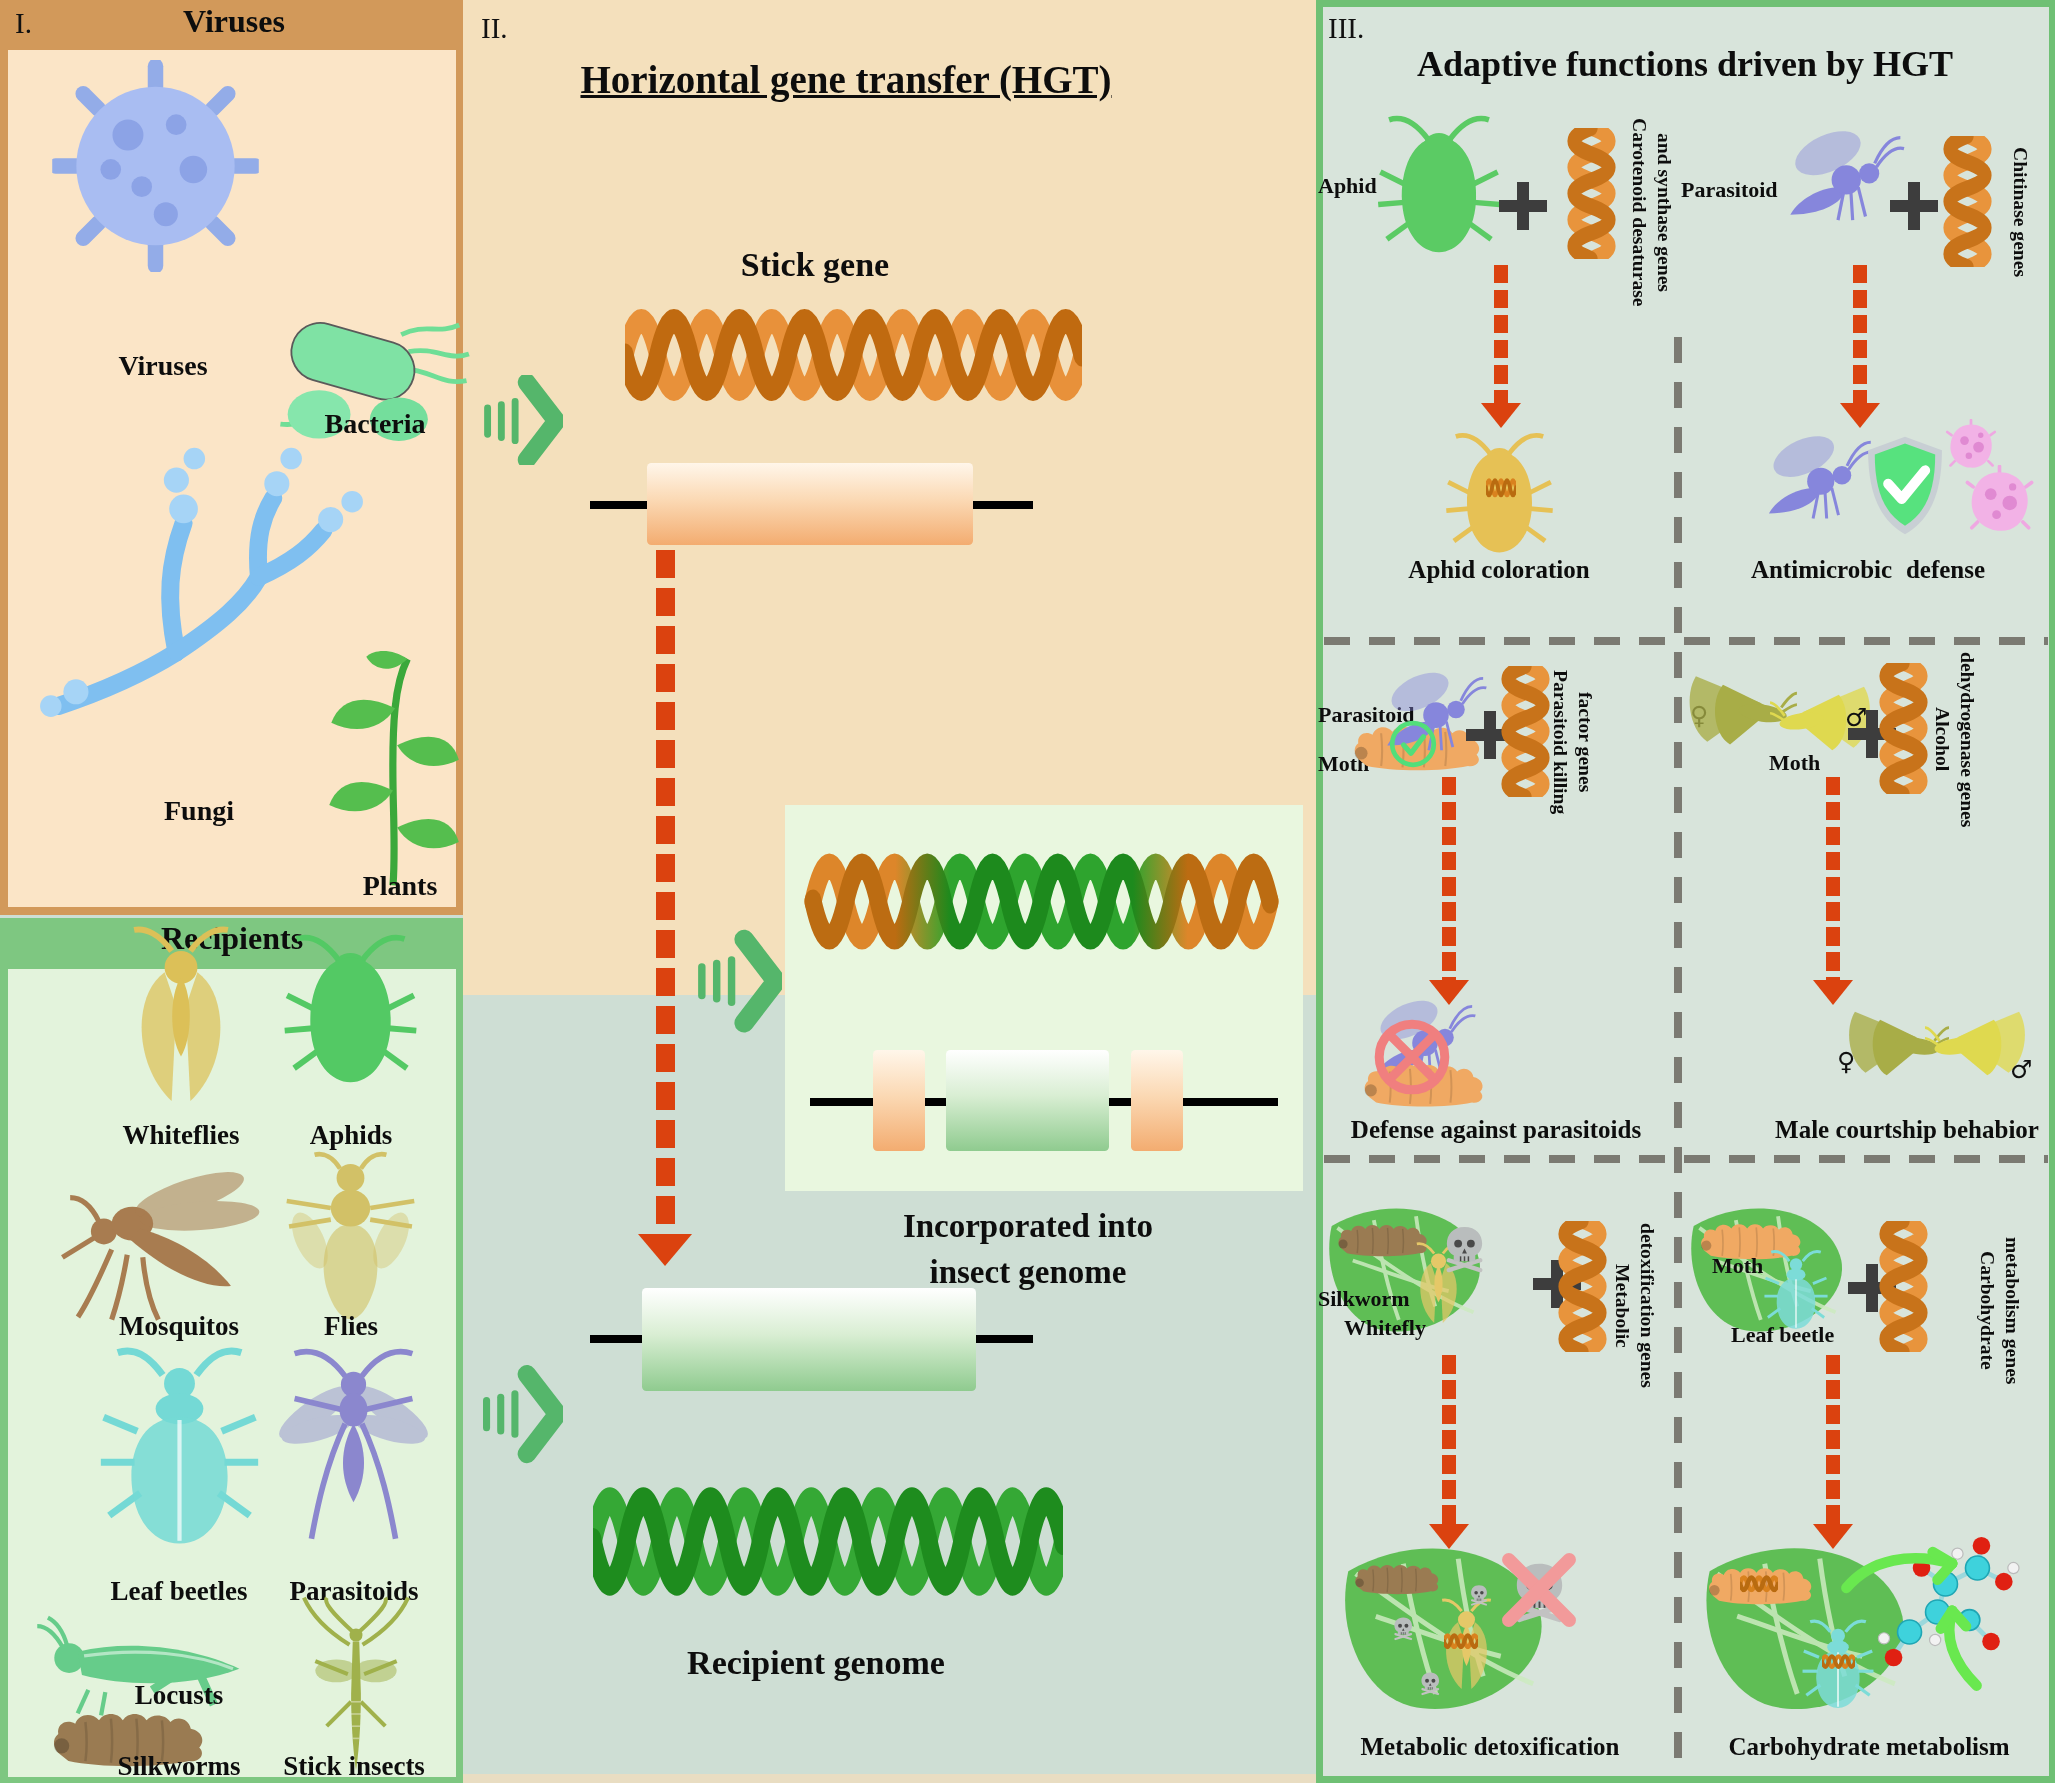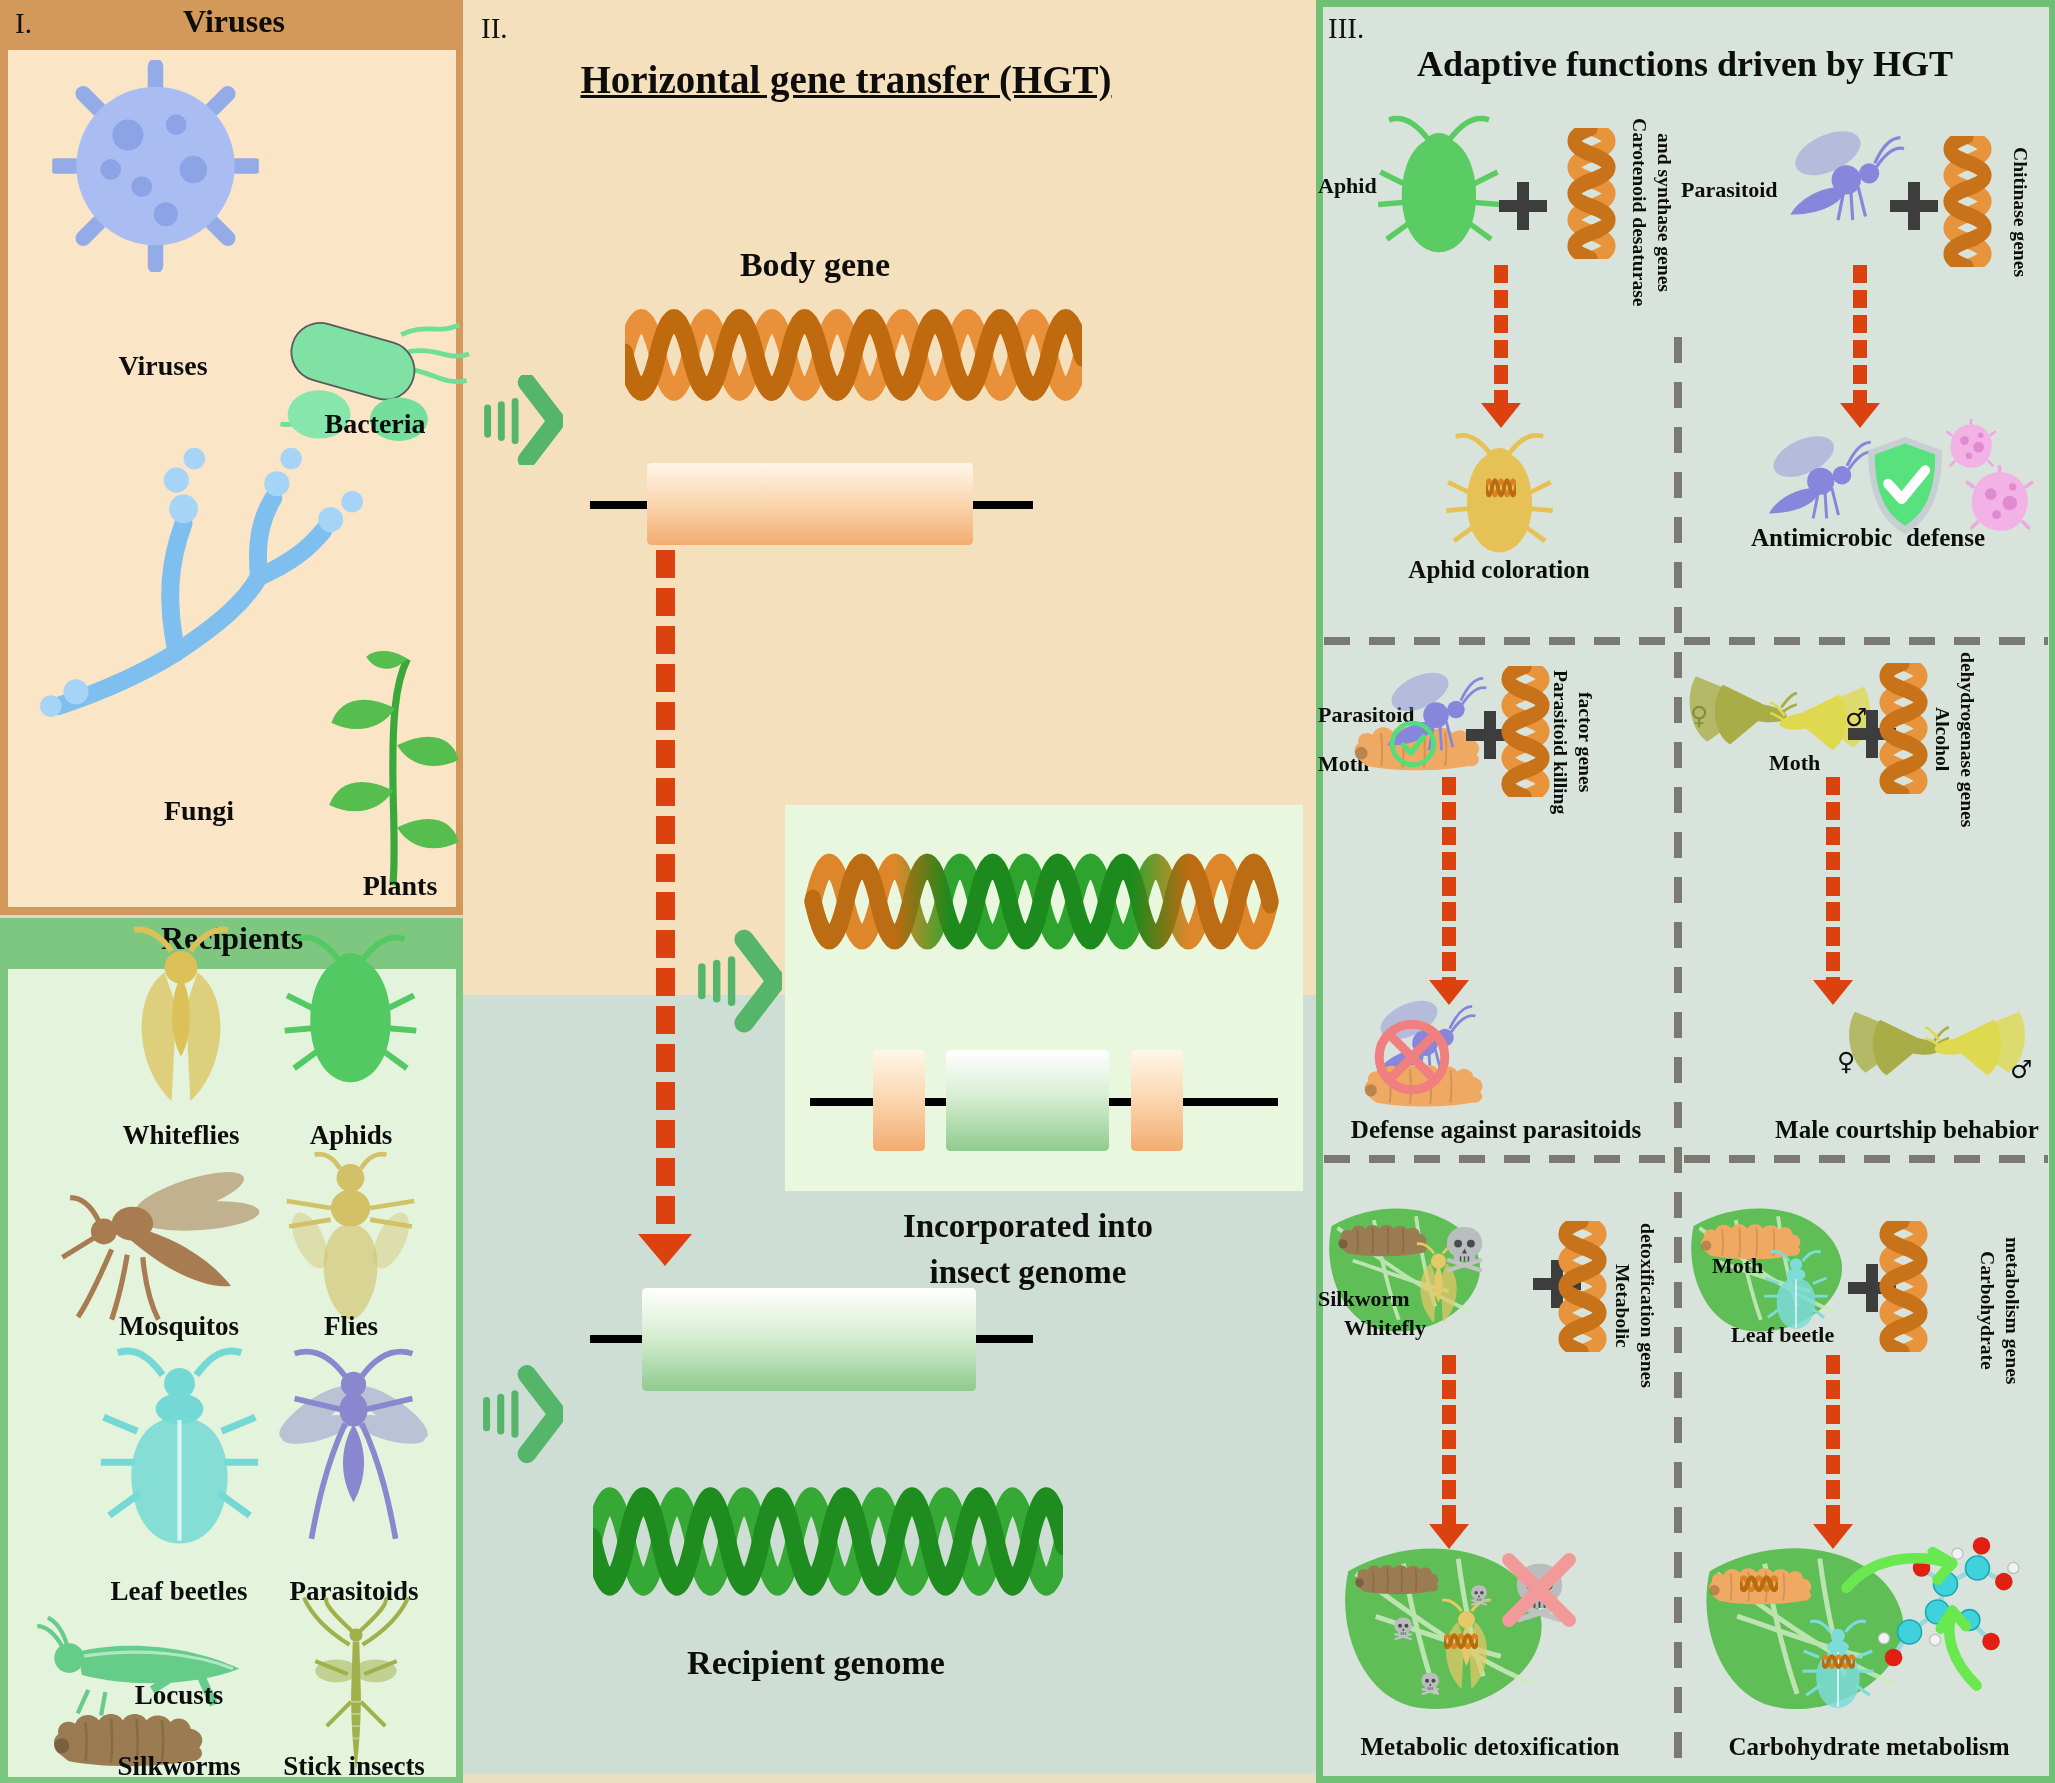--- a/index.html
+++ b/index.html
@@ -464,21 +464,21 @@
   <div class="lbl f50 ctr" style="left:354px;top:1752px;">Stick insects</div>
 
   <svg class="icon" style="left:27px;top:1705px;width:212px;height:68px;color:#9A7B52;" viewBox="0 0 390 125" width="212" height="68">
       <use href="#worm"></use>
     </svg>
   <div class="lbl f50 ctr" style="left:179px;top:1752px;">Silkworms</div>
 
   <div class="numeral" style="left:481px;top:12px;">II.</div>
   <div class="lbl f72 ctr" style="left:846px;top:59px;">Horizontal gene transfer (HGT)</div>
 
-  <div class="lbl f62 ctr" style="left:815px;top:246px;">Body gene</div>
+  <div class="lbl f62 ctr" style="left:815px;top:246px;">Stick gene</div>
   <svg class="icon" style="left:625px;top:302px;width:457px;height:106px;--c1:#E8913A;--c2:#C06A10;" viewBox="0 0 700 120" preserveAspectRatio="none">
       <use href="#dna7"></use>
     </svg>
 
   <svg class="icon" style="left:481px;top:375px;width:82px;height:90px;" viewBox="0 0 150 165" width="82" height="90">
       <use href="#chev"></use>
     </svg>
 
   <div class="gline" style="left:590px;top:501px;width:443px;"></div>
   <div class="gbox-o" style="left:647px;top:463px;width:326px;height:82px;"></div>
@@ -578,21 +578,21 @@
     </svg>
   <svg class="icon" style="left:1863px;top:430px;width:84px;height:111px;" viewBox="0 0 155 205" width="84" height="111">
       <use href="#shieldcheck"></use>
     </svg>
   <svg class="icon" style="left:1944px;top:419px;width:54px;height:54px;" viewBox="0 0 100 100" width="54" height="54">
       <use href="#microbe"></use>
     </svg>
   <svg class="icon" style="left:1963px;top:465px;width:73px;height:73px;" viewBox="0 0 135 135" width="73" height="73">
       <use href="#microbe"></use>
     </svg>
-  <div class="lbl f46 ctr wordsp" style="left:1868px;top:524px;">Antimicrobic defense</div>
+  <div class="lbl f46 ctr wordsp" style="left:1868px;top:556px;">Antimicrobic defense</div>
 
   <div class="lbl f40" style="left:1318px;top:703px;">Parasitoid</div>
   <div class="lbl f40" style="left:1318px;top:752px;">Moth</div>
   <svg class="icon" style="left:1349px;top:719px;width:144px;height:57px;color:#F0A963;" viewBox="0 0 265 105" width="144" height="57">
       <use href="#worm"></use>
     </svg>
   <svg class="icon" style="left:1360px;top:655px;width:128px;height:117px;color:#8686DC;" viewBox="0 0 235 215" width="128" height="117">
       <use href="#wasp"></use>
     </svg>
   <svg class="icon" style="left:1387px;top:718px;width:52px;height:52px;" viewBox="0 0 95 95" width="52" height="52">

